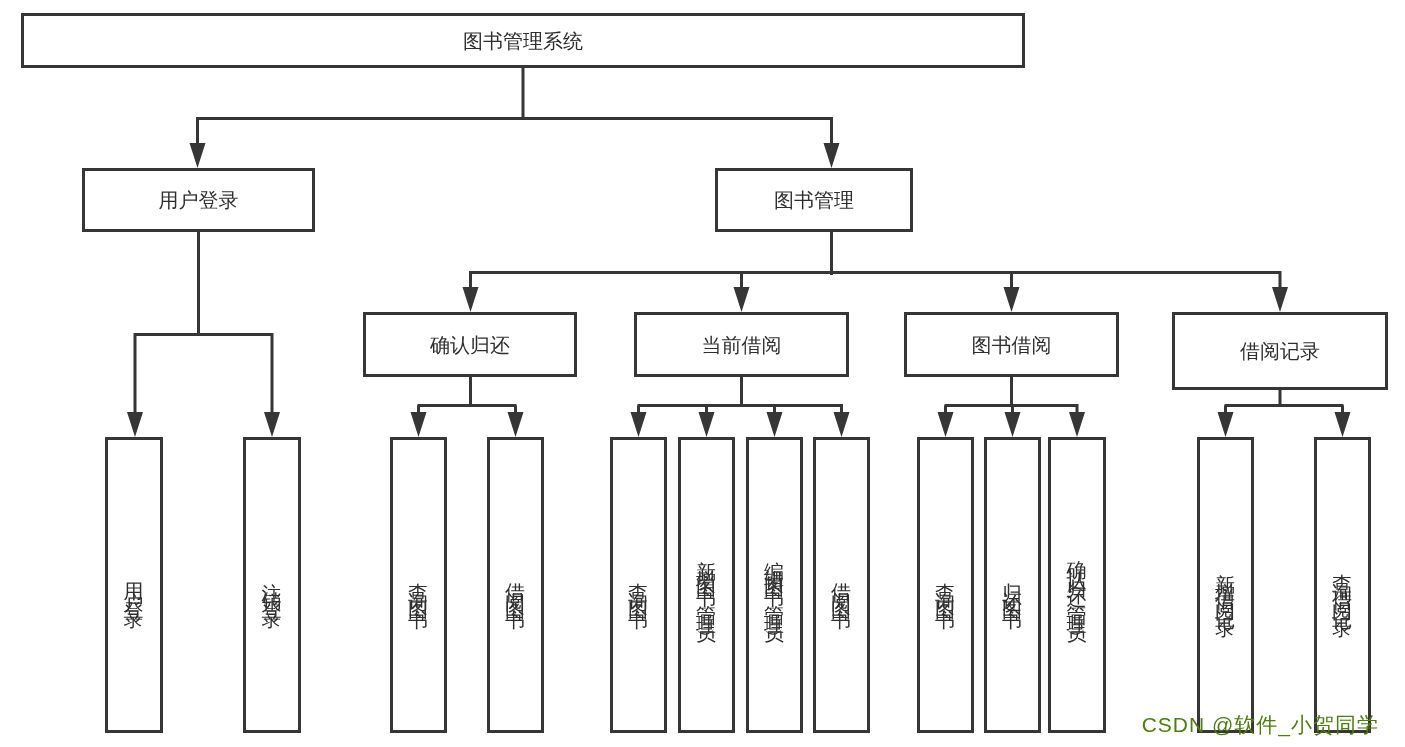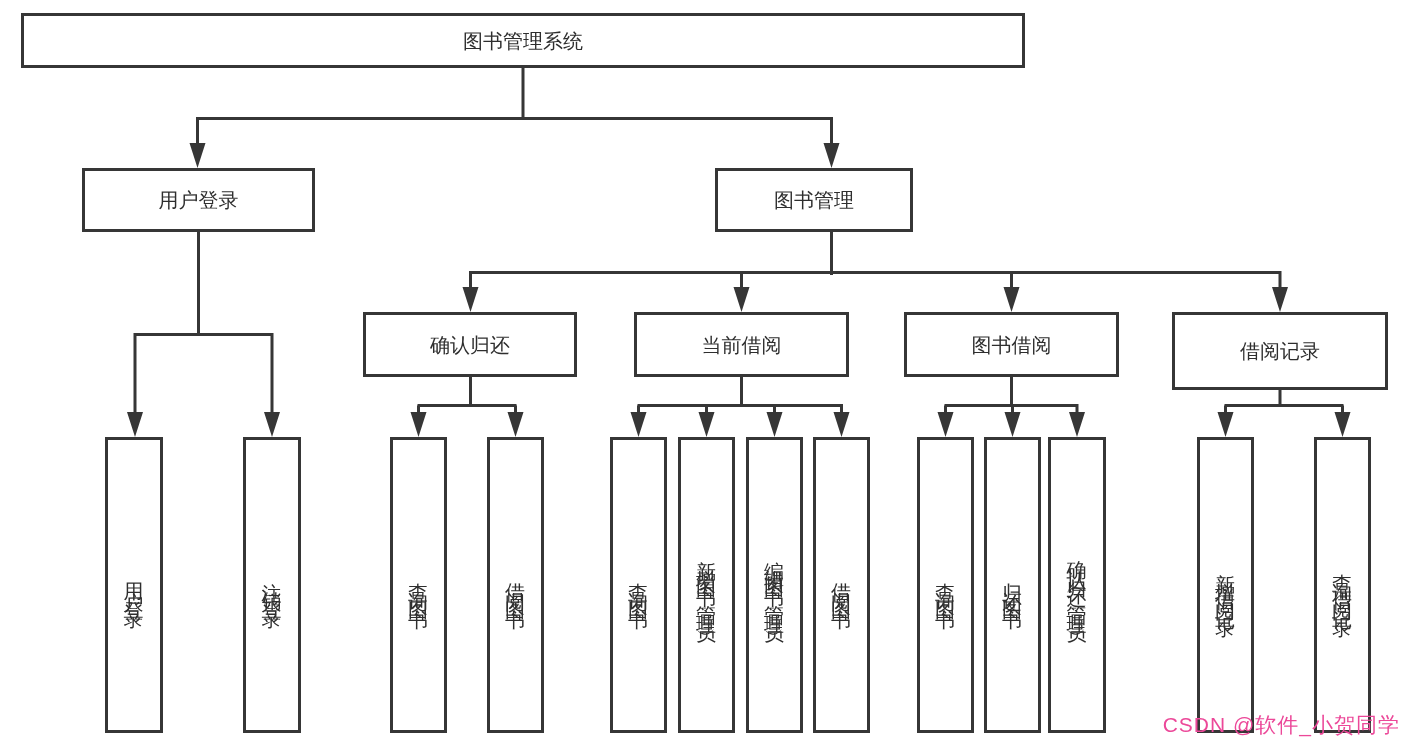--- a/index.html
+++ b/index.html
@@ -17,22 +17,22 @@
     color:#2e2e2e;font-size:20px;white-space:nowrap;
     line-height:1.2;
   }
   .v{
     writing-mode:vertical-rl;
     text-orientation:mixed;
     letter-spacing:9px;
     white-space:normal;
   }
   .watermark{
-    position:absolute;right:5px;top:711px;
-    font-size:21px;color:#ec4899;letter-spacing:1px;
+    position:absolute;right:26px;top:711px;
+    font-size:21px;color:#4d7c0f;letter-spacing:1px;
     font-family:"Liberation Sans",sans-serif;
   }
 </style>
 </head>
 <body>
 
 <div class="canvas">
 
   <svg class="wires" width="1405" height="747" viewBox="0 0 1405 747">
     <path fill="none" stroke="#363636" stroke-width="3" d="M523 68 V120

